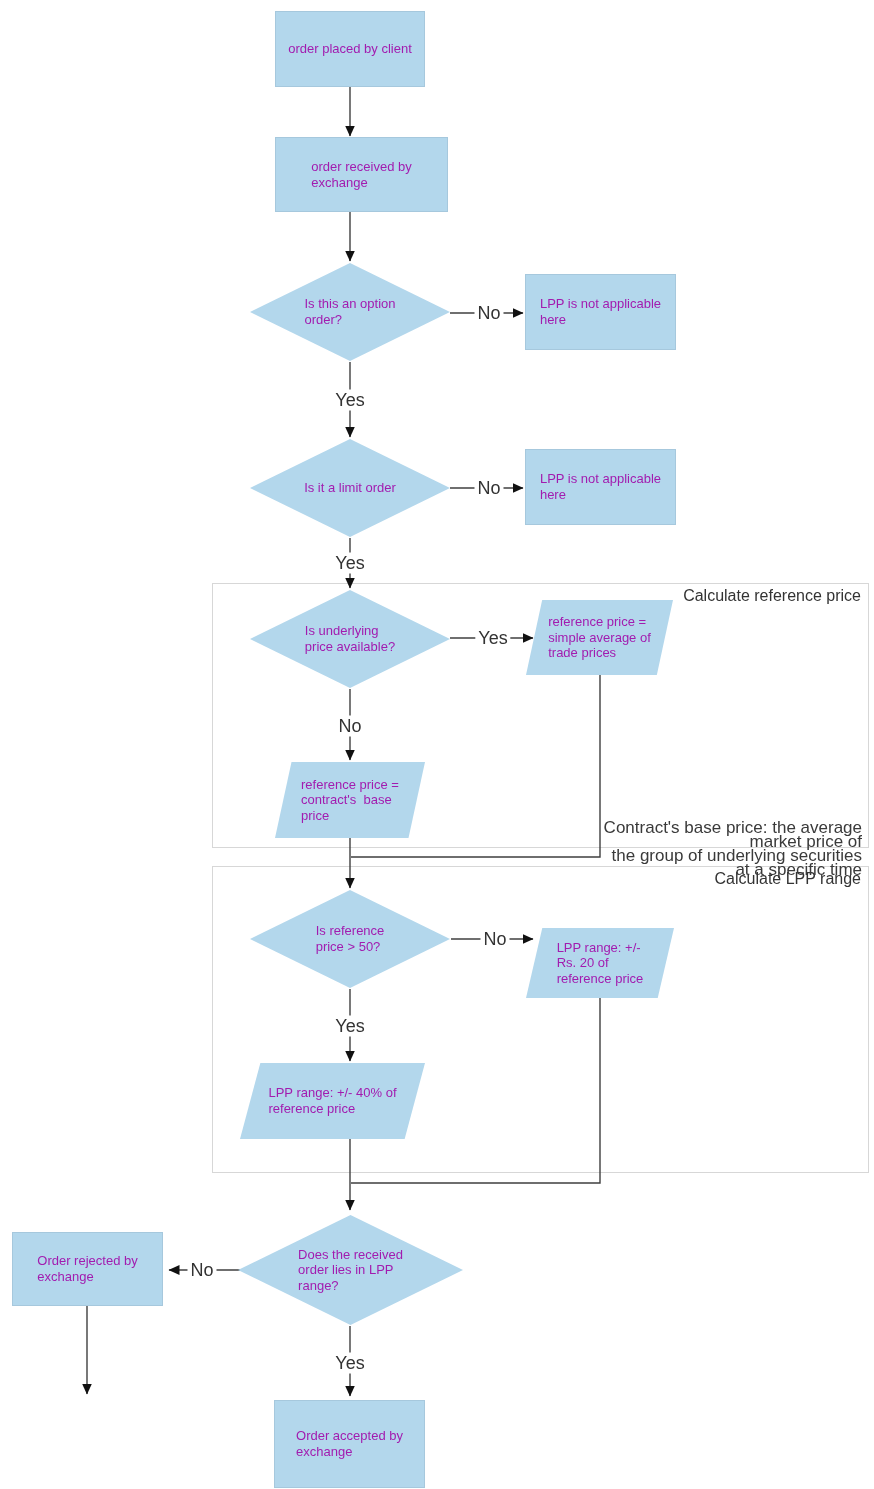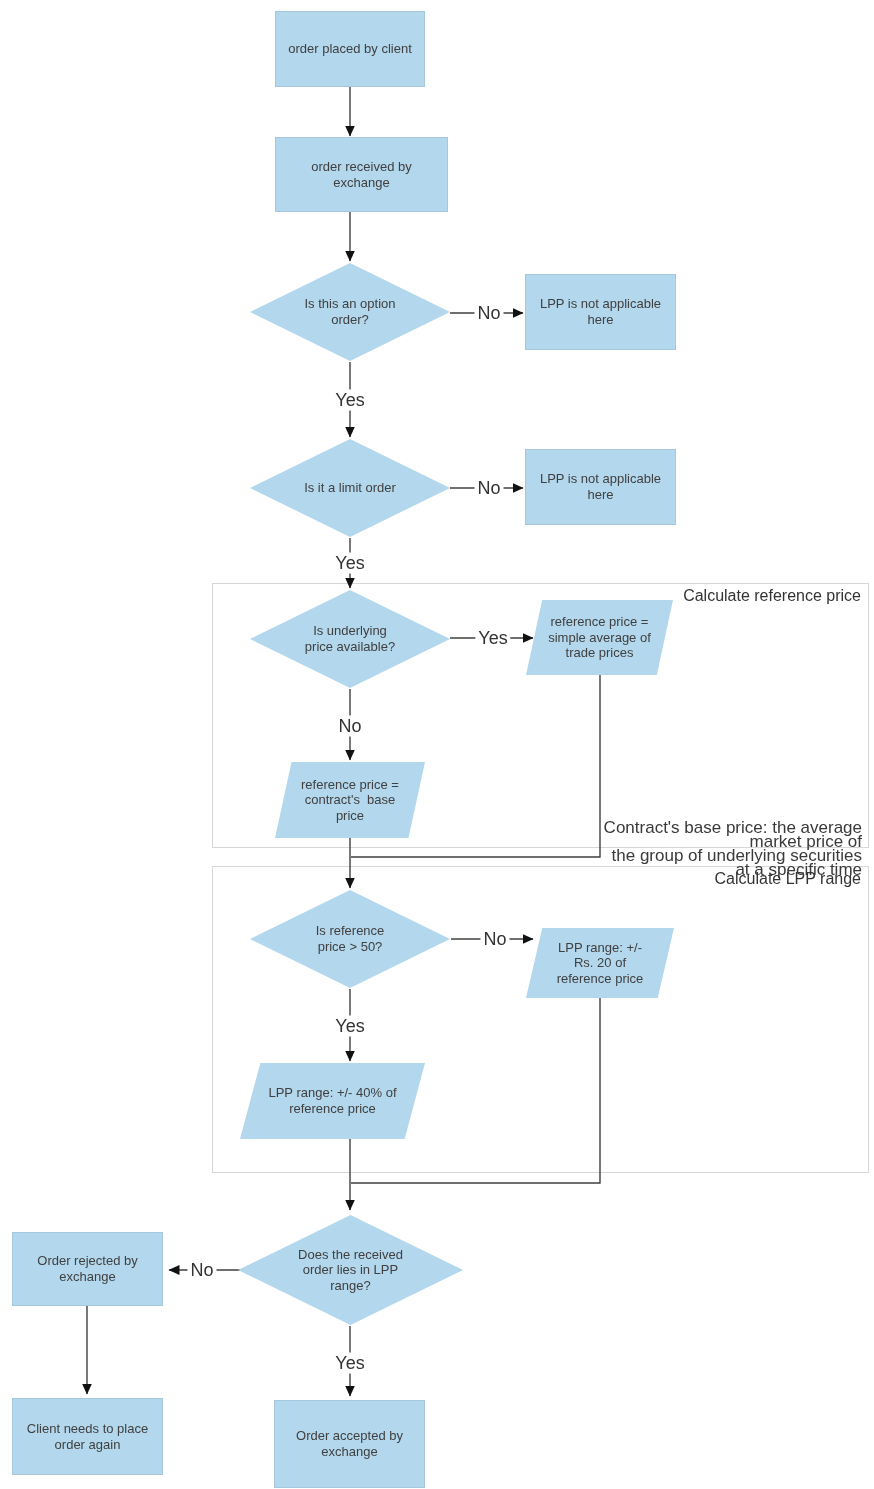--- a/index.html
+++ b/index.html
@@ -5,21 +5,21 @@
   html,body{margin:0;padding:0;background:#ffffff;}
   #canvas{
     position:relative;width:874px;height:1489px;background:#ffffff;overflow:hidden;
     font-family:"Liberation Sans","DejaVu Sans",sans-serif;color:#333333;
   }
   .shape{
     position:absolute;display:flex;align-items:center;justify-content:center;
     background:#b3d7ec;box-sizing:border-box;
   }
   .shape .lbl{
-    white-space:pre-wrap;text-align:center;font-size:13px;line-height:1.2;color:#404040;
+    white-space:pre-wrap;text-align:left;font-size:13px;line-height:1.2;color:#a21caf;
     padding:0 4px;
   }
   .rect{border:1px solid #a6c8dd;}
   .diamond{clip-path:polygon(50% 0,100% 50%,50% 100%,0 50%);}
   .para{clip-path:polygon(11% 0,100% 0,89% 100%,0 100%);}
   .container-box{
     position:absolute;border:1px solid #d7d7d7;background:transparent;box-sizing:border-box;
   }
   .container-title{
     position:absolute;top:3px;right:7px;font-size:16px;color:#333333;white-space:nowrap;
@@ -141,24 +141,20 @@
     <span class="lbl">Does the received
 order lies in LPP
 range?</span>
   </div>
 
   <div class="shape rect" style="left:12px;top:1232px;width:151px;height:74px;">
     <span class="lbl">Order rejected by
 exchange</span>
   </div>
 
-  <div class="shape rect" style="left:12px;top:1398px;width:151px;height:77px;">
-    <span class="lbl">Client needs to place
-order again</span>
-  </div>
 
   <div class="shape rect" style="left:274px;top:1400px;width:151px;height:88px;">
     <span class="lbl">Order accepted by
 exchange</span>
   </div>
 
   <span class="elabel" style="left:489px;top:313px;">No</span>
   <span class="elabel" style="left:350px;top:400px;">Yes</span>
   <span class="elabel" style="left:489px;top:488px;">No</span>
   <span class="elabel" style="left:350px;top:563px;">Yes</span>

